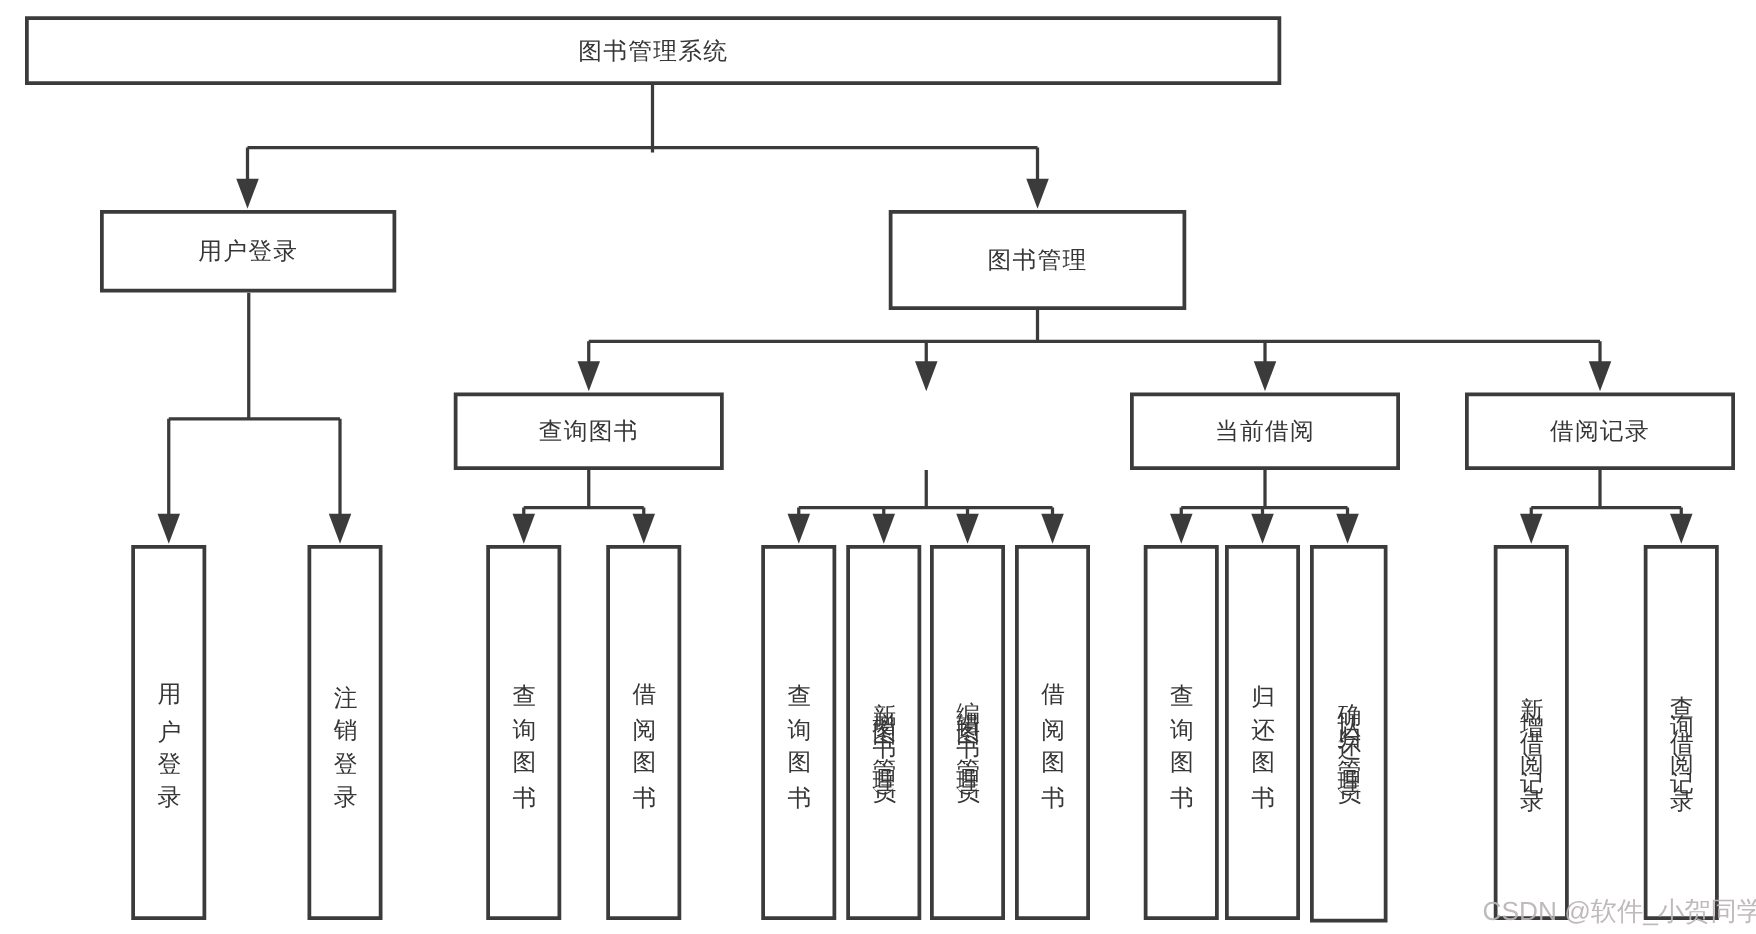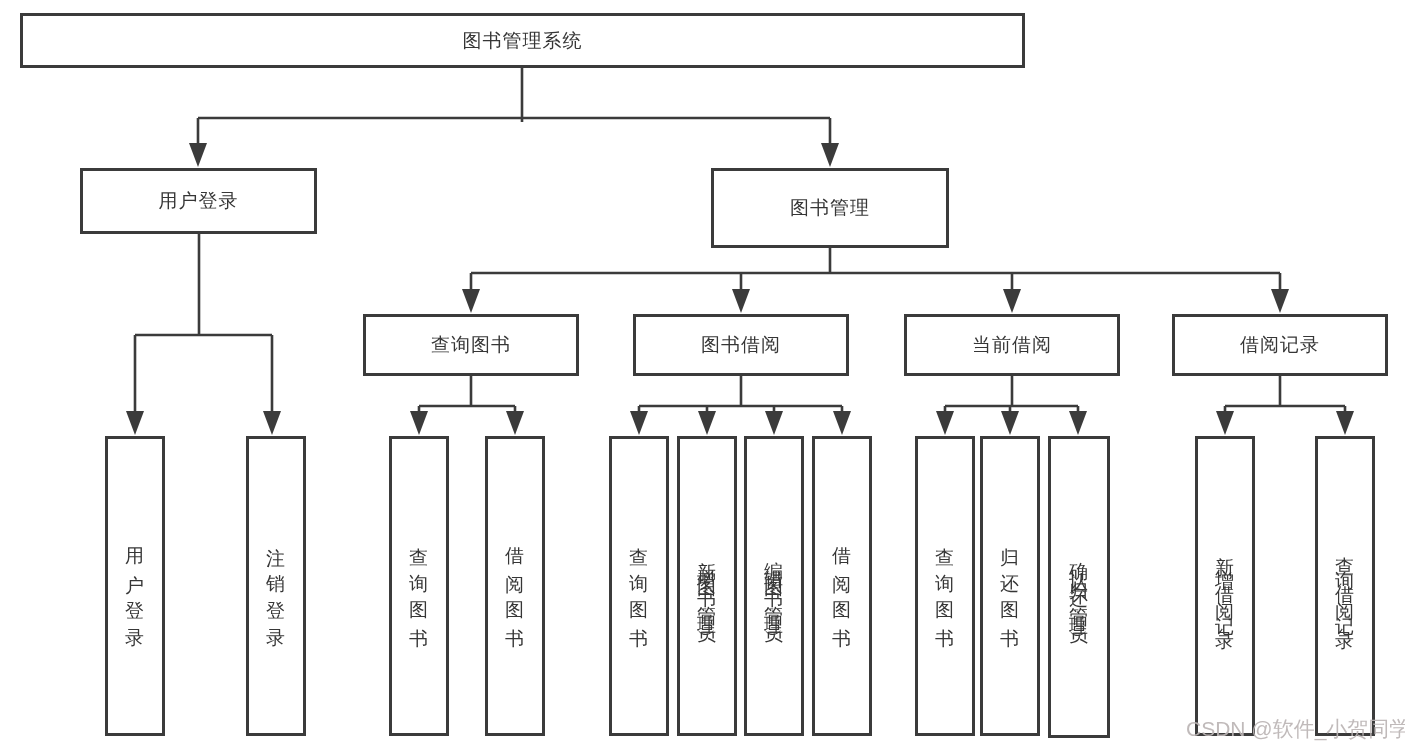--- a/index.html
+++ b/index.html
@@ -120,23 +120,20 @@
   <div class="node" style="left:80px; top:168px; width:237px; height:66px;">
     <span class="hlabel">用户登录</span>
   </div>
   <div class="node" style="left:711px; top:168px; width:238px; height:80px;">
     <span class="hlabel">图书管理</span>
   </div>
 
   <div class="node" style="left:363px; top:314px; width:216px; height:62px;">
     <span class="hlabel">查询图书</span>
   </div>
-  <div class="node" style="left:633px; top:314px; width:216px; height:62px;">
-    <span class="hlabel">图书借阅</span>
-  </div>
   <div class="node" style="left:1172px; top:314px; width:216px; height:62px;">
     <span class="hlabel">借阅记录</span>
   </div>
   <div class="node" style="left:904px; top:314px; width:216px; height:62px;">
     <span class="hlabel">当前借阅</span>
   </div>
 
   <div class="node vbox" style="left:105px;">
     <span class="vlabel" style="letter-spacing: 27px;">用户登录</span>
   </div>

